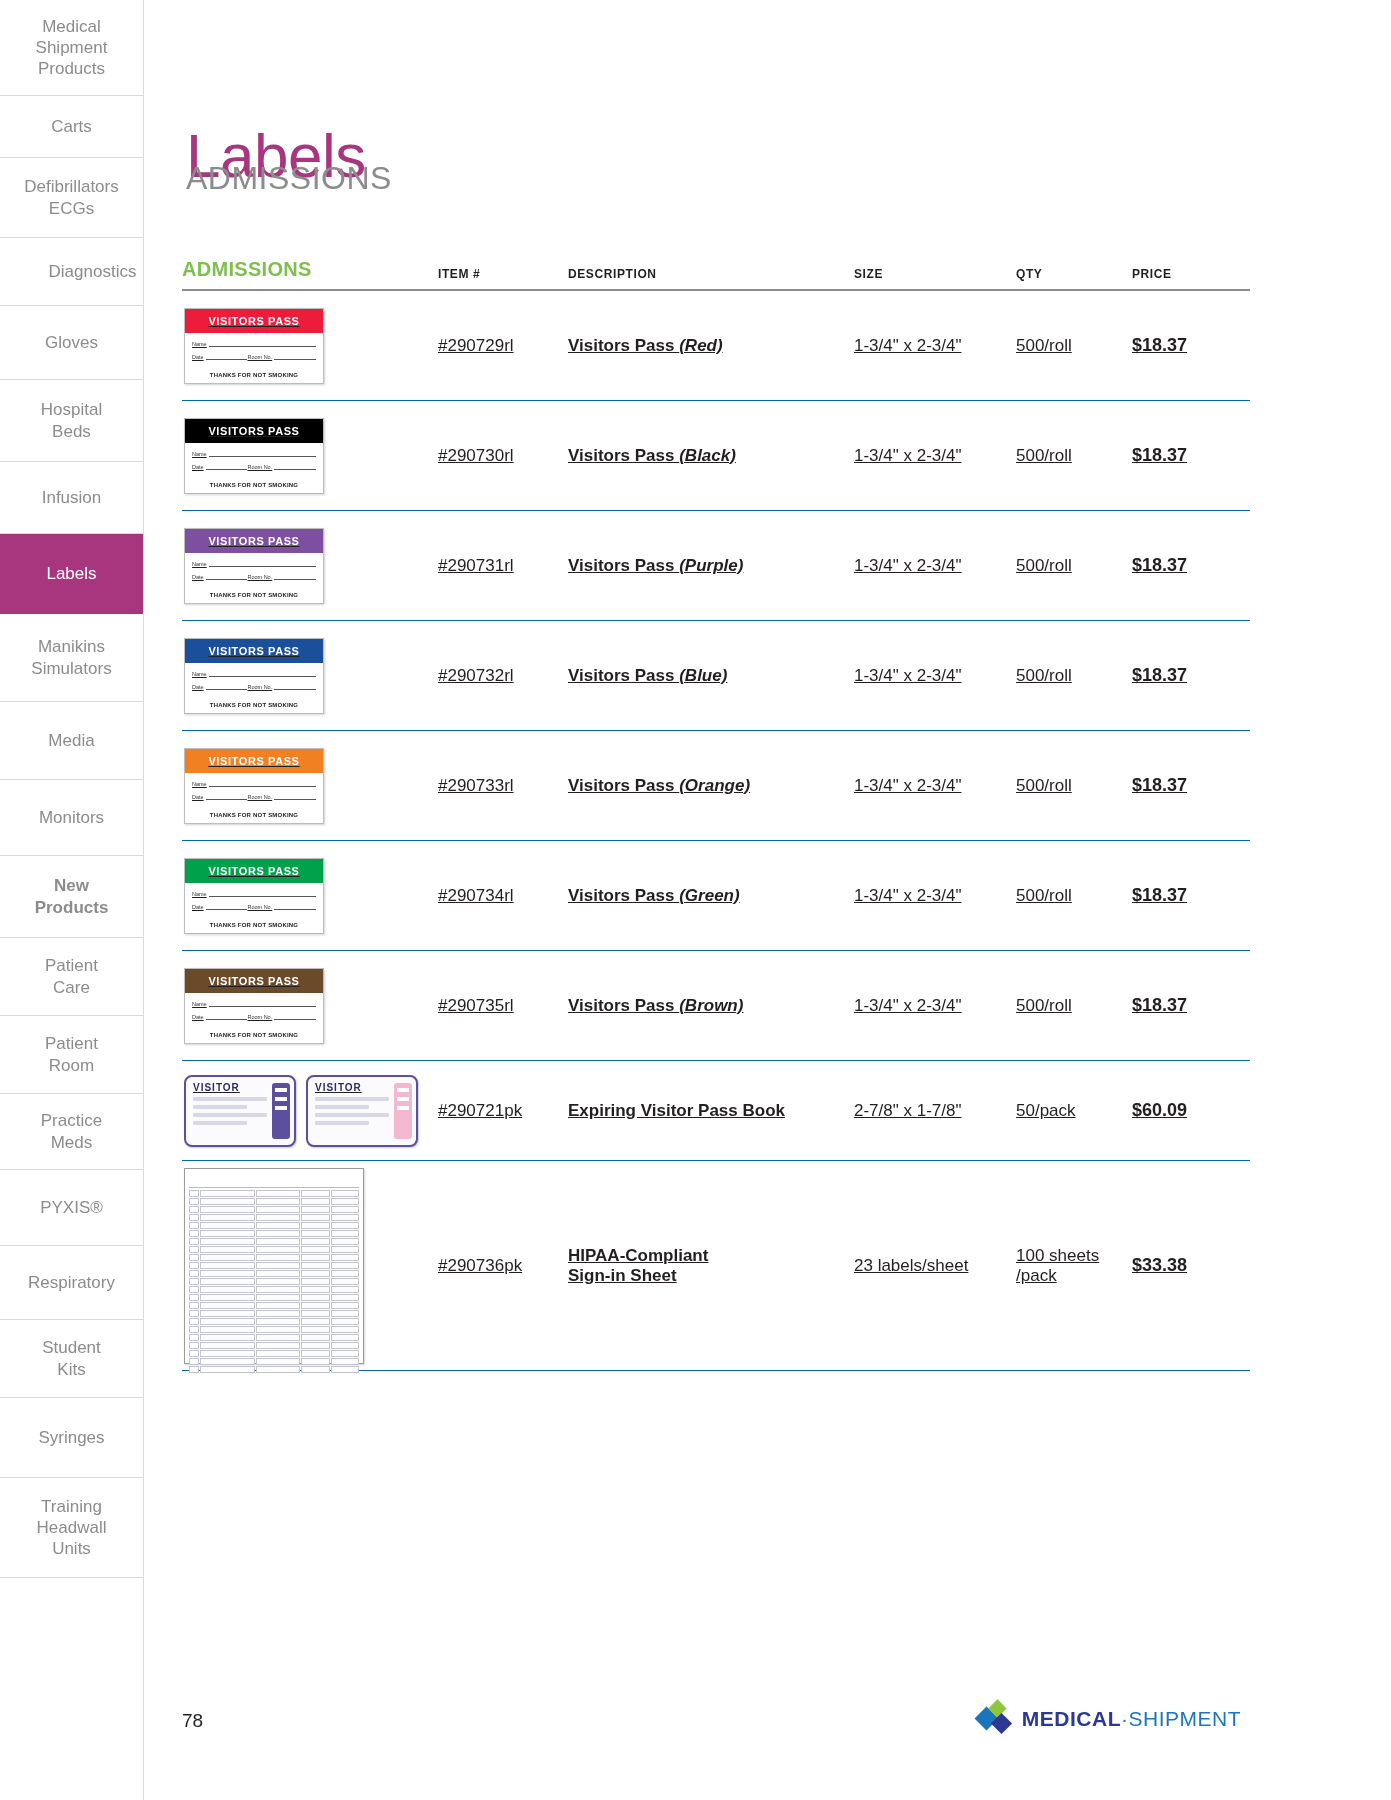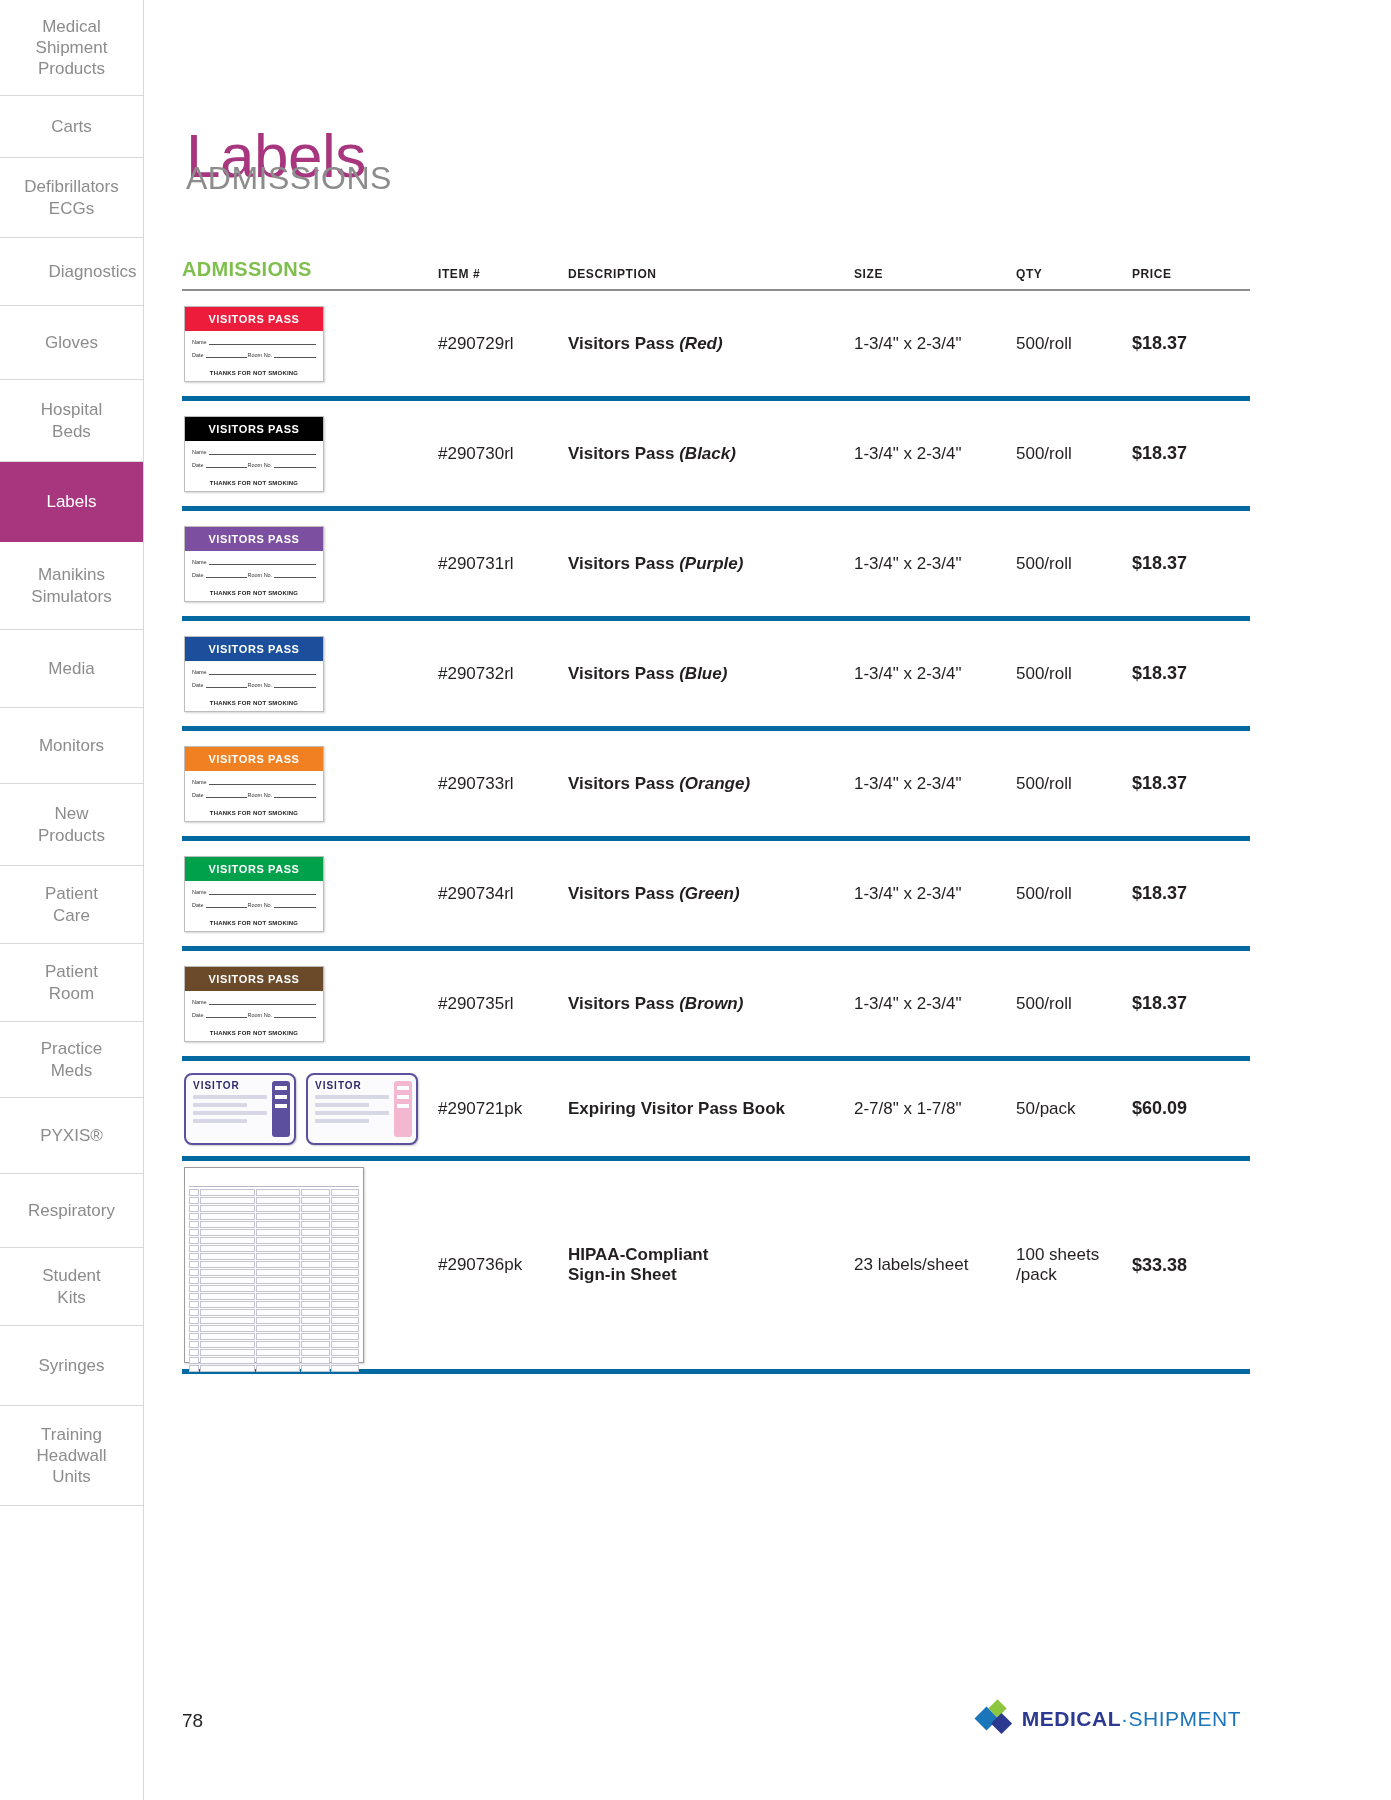--- a/index.html
+++ b/index.html
@@ -87,23 +87,24 @@
   .col-img   { width: 256px; flex: 0 0 256px; }
   .col-item  { width: 130px; flex: 0 0 130px; }
   .col-desc  { width: 286px; flex: 0 0 286px; }
   .col-size  { width: 162px; flex: 0 0 162px; }
   .col-qty   { width: 116px; flex: 0 0 116px; }
   .col-price { width: 118px; flex: 0 0 118px; text-align: left; }
 
   .trow {
     display: flex;
     align-items: center;
-    border-bottom: 5px solid #0369a1;
+    border-bottom: 1px solid #0369a1;
     min-height: 110px;
     padding: 6px 0;
+    text-decoration: underline;
   }
   .cell { font-size: 17px; }
   .cell.item { font-size: 17px; color: #231f20; }
   .cell.desc { font-size: 17px; font-weight: bold; }
   .cell.desc em { font-weight: bold; font-style: italic; }
   .cell.price { font-size: 18px; font-weight: bold; }
 
   
   .pass {
     width: 140px;
@@ -233,26 +234,27 @@
     <div class="side-item" style="height: 96px;"><span>Medical
 Shipment
 Products</span></div>
     <div class="side-item" style="height: 62px;"><span>Carts</span></div>
     <div class="side-item" style="height: 80px;"><span>Defibrillators
 ECGs</span></div>
     <div class="side-item" style="height: 68px; padding-left: 48px;"><span>Diagnostics</span></div>
     <div class="side-item" style="height: 74px;"><span>Gloves</span></div>
     <div class="side-item" style="height: 82px;"><span>Hospital
 Beds</span></div>
+    <div class="side-item" style="height: 72px;"><span>Infusion</span></div>
     <div class="side-item active" style="height: 80px;"><span>Labels</span></div>
     <div class="side-item" style="height: 88px;"><span>Manikins
 Simulators</span></div>
     <div class="side-item" style="height: 78px;"><span>Media</span></div>
     <div class="side-item" style="height: 76px;"><span>Monitors</span></div>
-    <div class="side-item" style="height: 82px;"><span>New
+    <div class="side-item" style="height: 82px; font-weight: bold;"><span>New
 Products</span></div>
     <div class="side-item" style="height: 78px;"><span>Patient
 Care</span></div>
     <div class="side-item" style="height: 78px;"><span>Patient
 Room</span></div>
     <div class="side-item" style="height: 76px;"><span>Practice
 Meds</span></div>
     <div class="side-item" style="height: 76px;"><span>PYXIS®</span></div>
     <div class="side-item" style="height: 74px;"><span>Respiratory</span></div>
     <div class="side-item" style="height: 78px;"><span>Student

